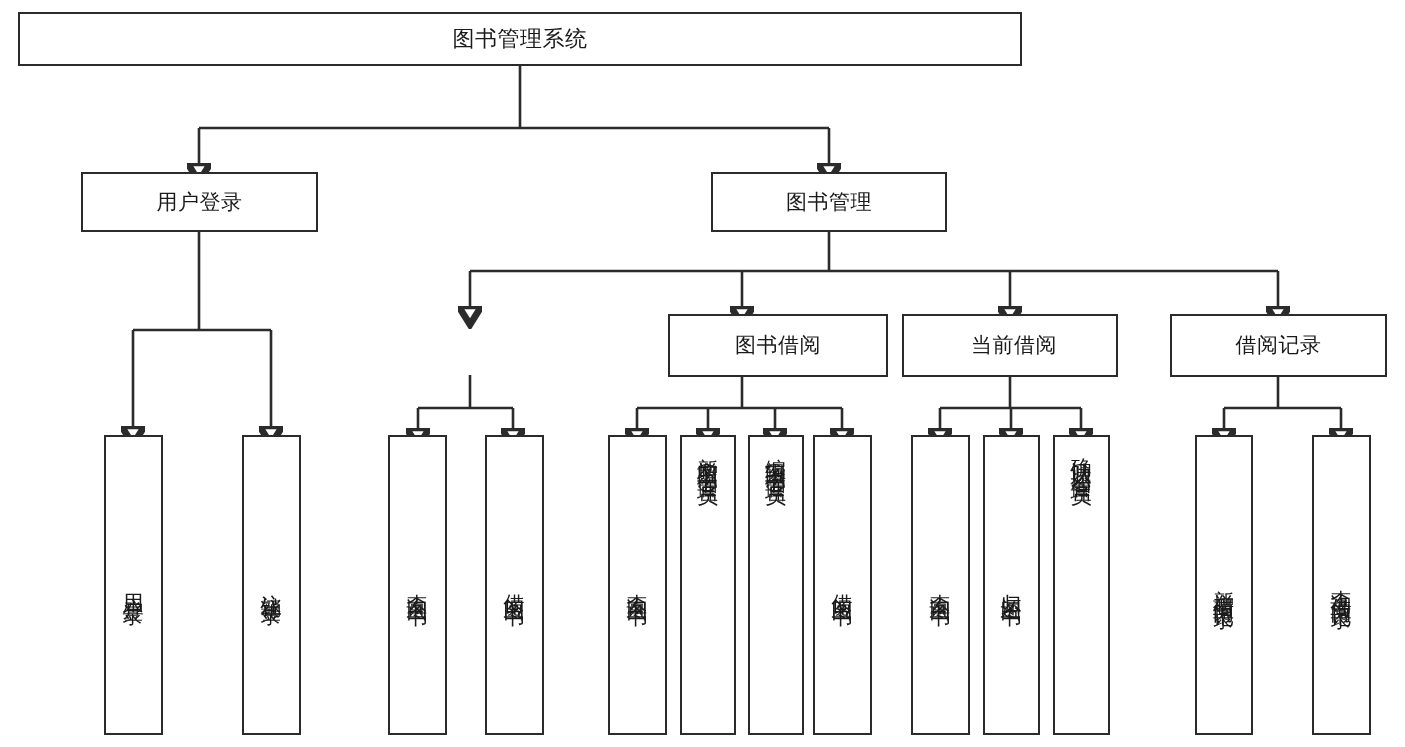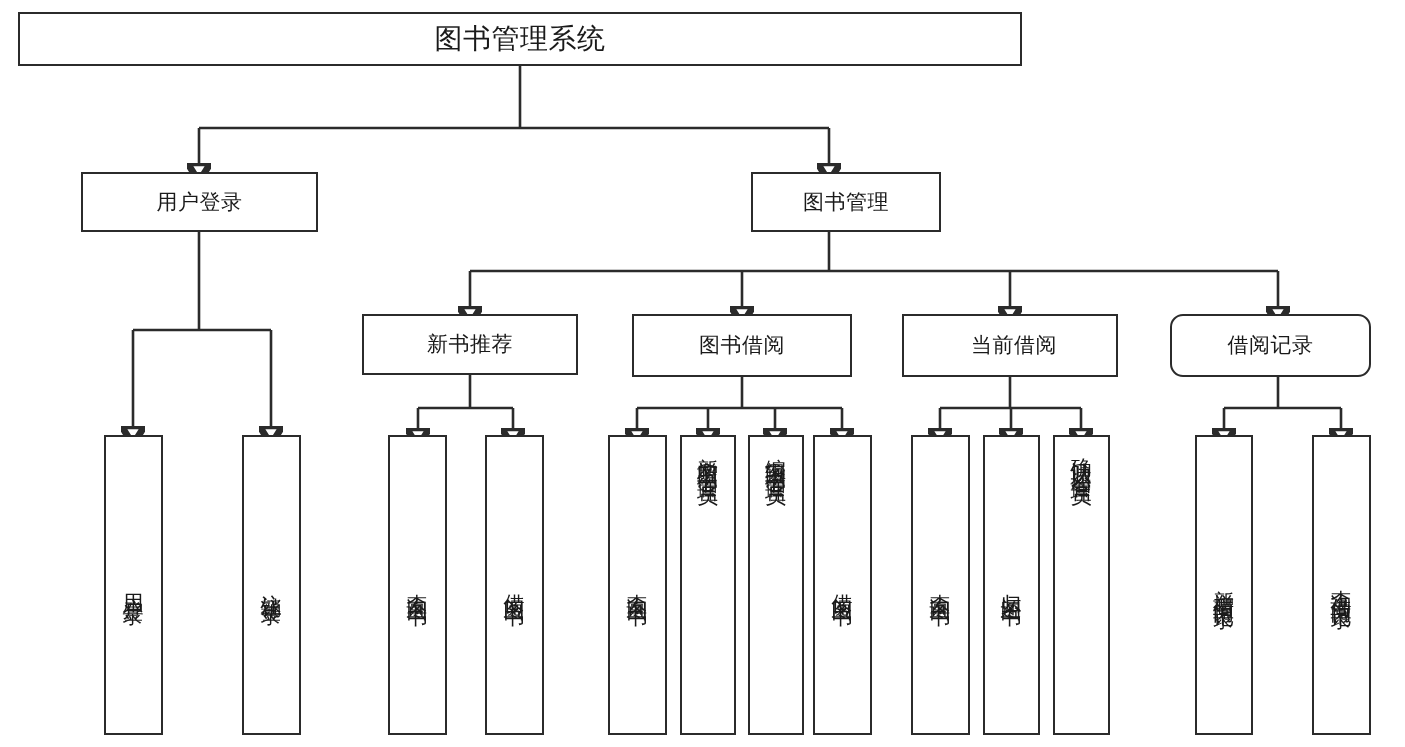--- a/index.html
+++ b/index.html
@@ -50,21 +50,21 @@
     line-height: 1.18;
     white-space: nowrap;
   }
   
   .h-node .lbl {
     font-size: 21px;
     letter-spacing: 0.5px;
   }
   
   .root .lbl {
-    font-size: 28px;
+    font-size: 22px;
   }
   
   .v-node {
     align-items: flex-start;
     padding-top: 4px;
   }
   .v-node .lbl {
     writing-mode: vertical-rl;
     text-orientation: upright;
     font-size: 21px;
@@ -145,37 +145,34 @@
   </svg>
 
   <div class="node h-node root" style="left:18px; top:12px; width:1004px; height:54px;">
     <span class="lbl">图书管理系统</span>
   </div>
 
   <div class="node h-node" style="left:81px; top:172px; width:237px; height:60px;">
     <span class="lbl">用户登录</span>
   </div>
 
-  <div class="node h-node" style="left:711px; top:172px; width:190px; height:60px;margin-left:40px;">
+  <div class="node h-node" style="left:711px; top:172px; width:236px; height:60px;">
     <span class="lbl">图书管理</span>
   </div>
 
-  <div class="node h-node" style="left:362px; top:314px; width:216px; height:61px;">
-    <span class="lbl">新书推荐</span>
-  </div>
-
-  <div class="node h-node" style="left:632px; top:314px; width:220px; height:63px;">
+
+  <div class="node h-node" style="left:668px; top:314px; width:220px; height:63px;">
     <span class="lbl">图书借阅</span>
   </div>
 
   <div class="node h-node" style="left:902px; top:314px; width:216px; height:63px;padding-left:8px;">
     <span class="lbl">当前借阅</span>
   </div>
 
-  <div class="node h-node" style="left:1170px; top:314px; width:201px; height:63px;border-radius:13px;">
+  <div class="node h-node" style="left:1170px; top:314px; width:217px; height:63px;">
     <span class="lbl">借阅记录</span>
   </div>
 
   <div class="node v-node centered" style="left:104px; top:435px; width:59px; height:300px;">
     <span class="lbl">用户登录</span>
   </div>
 
   <div class="node v-node centered" style="left:242px; top:435px; width:59px; height:300px;">
     <span class="lbl">注销登录</span>
   </div>

